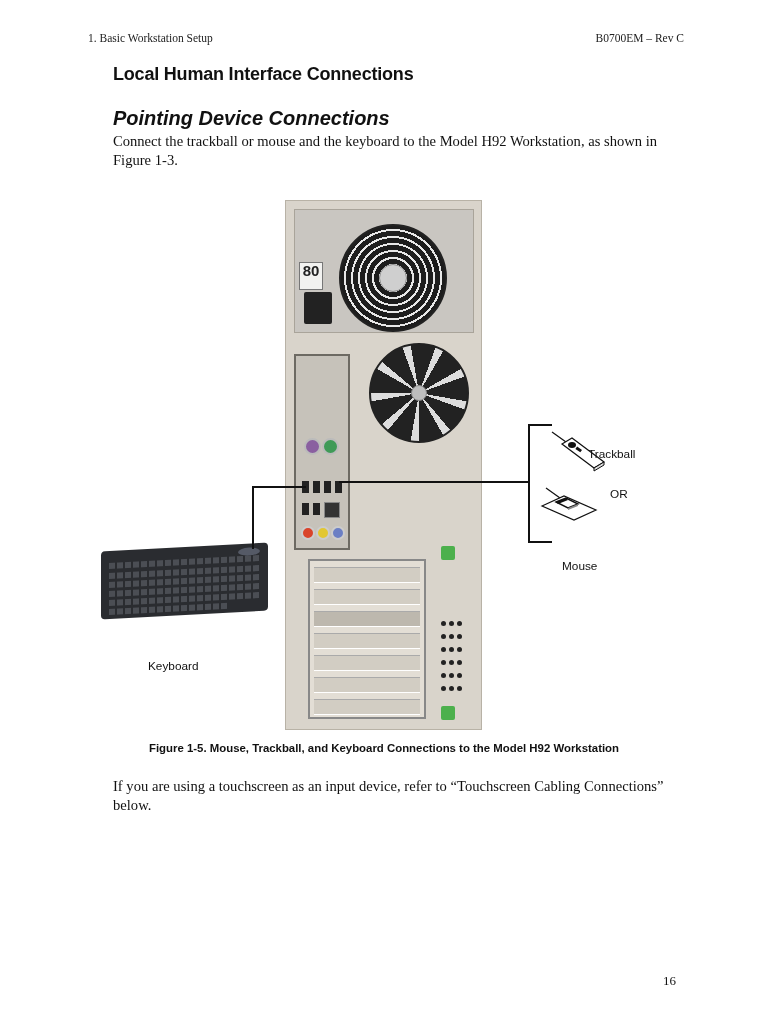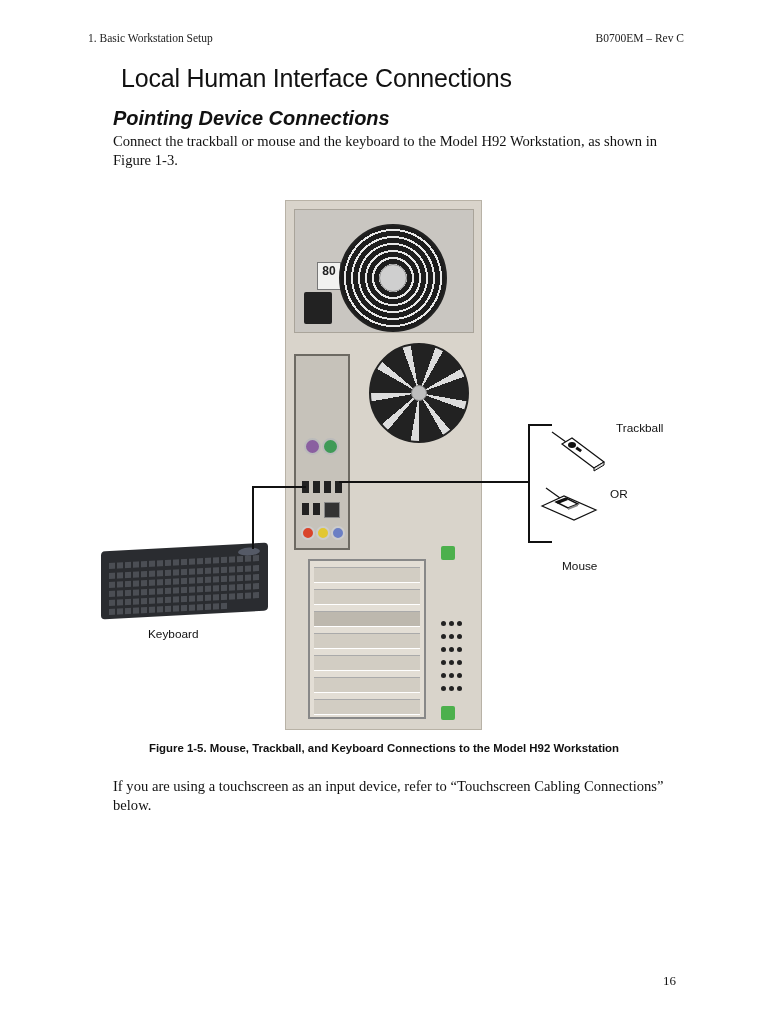--- a/index.html
+++ b/index.html
@@ -5,33 +5,33 @@
   html, body { margin:0; padding:0; background:#ffffff; }
   body { width:768px; height:1024px; position:relative; overflow:hidden; color:#111; }
   .serif { font-family: "Liberation Serif", "DejaVu Serif", serif; }
   .sans { font-family: "Liberation Sans", "DejaVu Sans", sans-serif; }
   .abs { position:absolute; }
 
   .running-head { top:32px; font-size:11.5px; color:#222;text-align:right; }
   .rh-left { left:88px; }
   .rh-right { right:84px; }
 
-  .h1 { left:113px; top:64px; font-size:25px; font-weight:normal; letter-spacing:-0.2px;margin-left:8px; }
+  .h1 { left:113px; top:64px; font-size:18px; font-weight:bold; letter-spacing:-0.2px; }
   .h2 { left:113px; top:107px; font-size:20px; font-weight:bold; font-style:italic; }
   .para { left:113px; width:560px; font-size:14.6px; line-height:19px; }
   .p1 { top:132px; }
   .p2 { top:777px; }
 
   .caption { left:0; width:768px; top:742px; text-align:center; font-size:11.4px; font-weight:bold; }
   .folio { right:92px; top:973px; font-size:13px; }
 
   
   .tower { left:285px; top:200px; width:197px; height:530px; background:#d9d4cb; border:1px solid #b8b2a6; box-sizing:border-box; }
   .psu { position:absolute; left:8px; top:8px; width:178px; height:122px; background:#c9c6c1; border:1px solid #a9a49a; }
-  .psu-label { position:absolute; left:22px; top:52px; width:22px; height:26px; background:#f2f2f0; border:1px solid #777; font-size:12px; font-weight:bold; text-align:center; line-height:16px; color:#222; }
+  .psu-label { position:absolute; left:4px; top:52px; width:22px; height:26px; background:#f2f2f0; border:1px solid #777; font-size:15px; font-weight:bold; text-align:center; line-height:16px; color:#222; }
   .psu-socket { position:absolute; left:9px; top:82px; width:28px; height:32px; background:#222; border-radius:2px; }
   .fan { position:absolute; border-radius:50%; background:
       repeating-radial-gradient(circle, #1d1d1d 0 5px, #e8e8e8 5px 7px); border:2px solid #222; }
   .fan-psu { left:44px; top:14px; width:104px; height:104px; }
   .fan-hub { position:absolute; border-radius:50%; background:#cfcfcf; border:1px solid #888; }
   .fan-case { left:83px; top:142px; width:96px; height:96px;
       background: conic-gradient(#222 0 20deg,#ddd 20deg 30deg,#222 30deg 60deg,#ddd 60deg 70deg,#222 70deg 100deg,#ddd 100deg 110deg,#222 110deg 140deg,#ddd 140deg 150deg,#222 150deg 180deg,#ddd 180deg 190deg,#222 190deg 220deg,#ddd 220deg 230deg,#222 230deg 260deg,#ddd 260deg 270deg,#222 270deg 300deg,#ddd 300deg 310deg,#222 310deg 340deg,#ddd 340deg 350deg,#222 350deg 360deg); }
   .io-shield { position:absolute; left:8px; top:153px; width:56px; height:196px; background:#c6c2ba; border:2px solid #6d6a63; box-sizing:border-box; }
   .ps2 { position:absolute; width:13px; height:13px; border-radius:50%; top:82px; border:2px solid #bbb; }
   .ps2-purple { left:8px; background:#8a5fa0; }
@@ -133,38 +133,38 @@
 
   <div class="abs keyboard">
     <div class="kb-logo"></div>
     <div class="key-row" style="top:12px;"></div>
     <div class="key-row" style="top:22px;"></div>
     <div class="key-row" style="top:31px;"></div>
     <div class="key-row" style="top:40px;"></div>
     <div class="key-row" style="top:49px;"></div>
     <div class="key-row" style="top:58px;width:120px;"></div>
   </div>
-  <div class="abs label sans" style="left:148px;top:627px;">Keyboard</div>
+  <div class="abs label sans" style="left:148px;top:659px;">Keyboard</div>
 
   <div class="wire" style="left:252px;top:486px;width:2px;height:63px;"></div>
   <div class="wire" style="left:252px;top:486px;width:54px;height:2px;"></div>
 
   <div class="wire" style="left:339px;top:481px;width:190px;height:2px;"></div>
   <div class="wire" style="left:528px;top:424px;width:2px;height:118px;"></div>
   <div class="wire" style="left:528px;top:424px;width:24px;height:2px;"></div>
   <div class="wire" style="left:528px;top:541px;width:24px;height:2px;"></div>
 
   <svg class="device" style="left:548px;top:430px;" width="60" height="44" viewBox="0 0 60 44">
     <line x1="4" y1="2" x2="18" y2="12" stroke="#111" stroke-width="1.2"></line>
     <polygon points="14,14 24,8 56,32 46,38" fill="#fff" stroke="#111" stroke-width="1.2"></polygon>
     <polygon points="46,38 56,32 56,35 46,41" fill="#ddd" stroke="#111" stroke-width="1"></polygon>
     <ellipse cx="24" cy="15" rx="4" ry="3" fill="#111"></ellipse>
     <rect x="28" y="18" width="6" height="3" fill="#111" transform="rotate(35 31 19)"></rect>
   </svg>
-  <div class="abs label sans" style="left:588px;top:421px;margin-left:28px;">Trackball</div>
+  <div class="abs label sans" style="left:588px;top:447px;">Trackball</div>
   <div class="abs label sans" style="left:610px;top:487px;">OR</div>
 
   <svg class="device" style="left:540px;top:486px;" width="60" height="36" viewBox="0 0 60 36">
     <line x1="6" y1="2" x2="20" y2="12" stroke="#111" stroke-width="1.2"></line>
     <polygon points="2,20 24,10 56,24 34,34" fill="#fff" stroke="#111" stroke-width="1.2"></polygon>
     <polygon points="16,16 26,12 38,18 28,22" fill="#fff" stroke="#111" stroke-width="1.4"></polygon>
     <polygon points="16,16 26,12 28,14 18,18" fill="#111"></polygon>
     <polygon points="28,22 38,18 38,20 28,24" fill="#888"></polygon>
   </svg>
   <div class="abs label sans" style="left:562px;top:526px;margin-top:33px;">Mouse</div>

